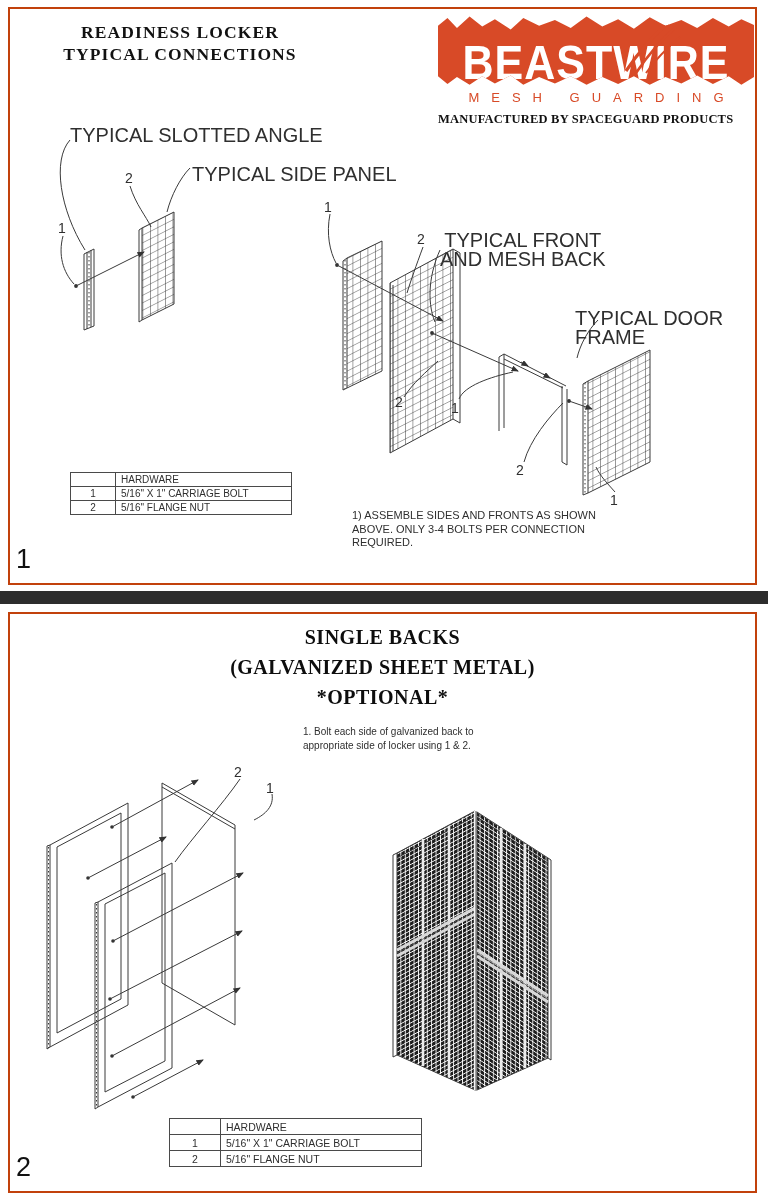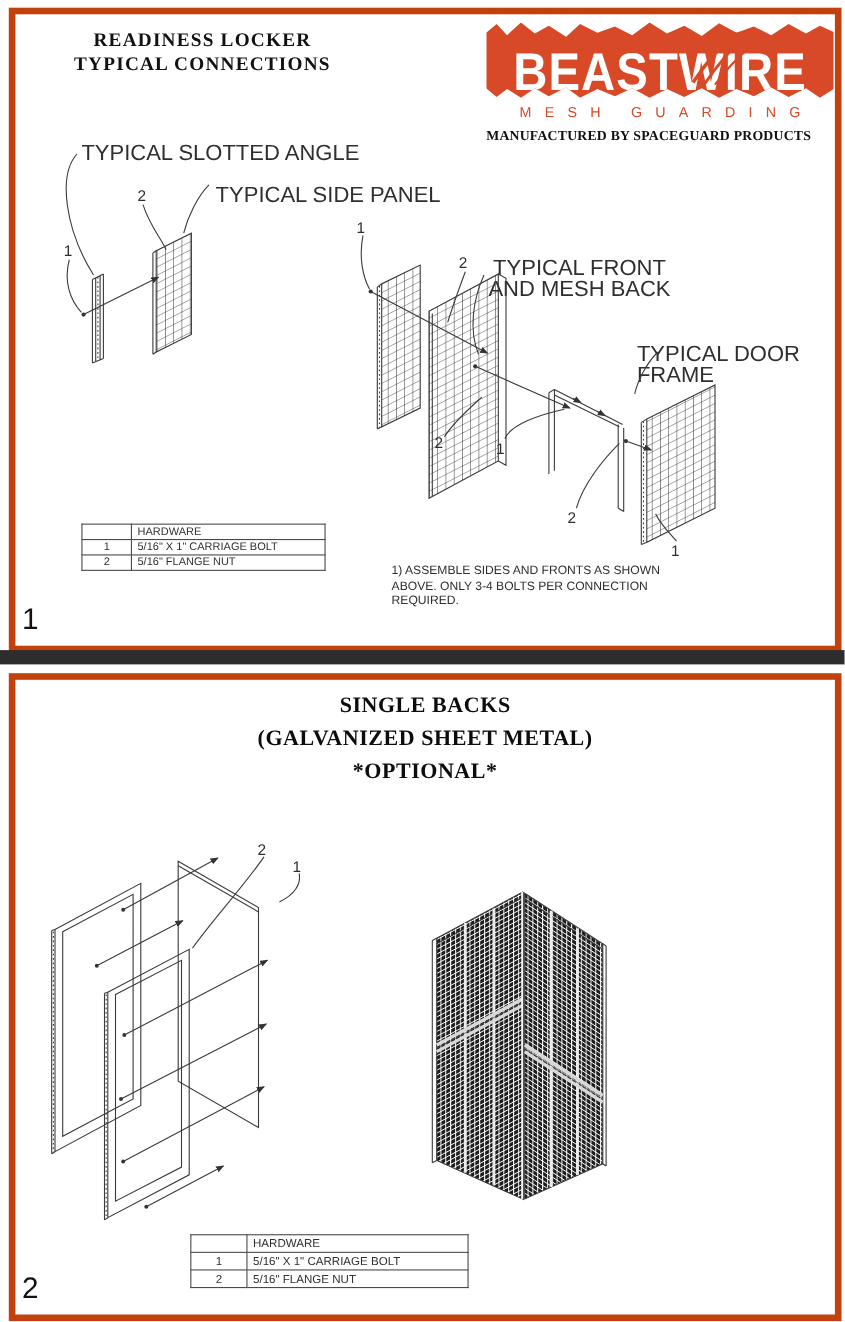--- a/index.html
+++ b/index.html
@@ -1,17 +1,17 @@
 <!DOCTYPE html>
 <html><head>
 <meta charset="utf-8">
 <style>
   html,body{margin:0;padding:0;background:#fff;}
   .page{position:relative;width:768px;height:1202px;background:#fff;font-family:"Liberation Sans",sans-serif;overflow:hidden;}
-  .panel{position:absolute;left:8px;width:745px;background:#fff;border:6px solid #c2410c;}
+  .panel{position:absolute;left:8px;width:745px;background:#fff;border:2px solid #c2410c;}
   .panel1{top:7px;height:574px;}
   .panel2{top:612px;height:577px;}
   .divider{position:absolute;left:0;top:591px;width:768px;height:13px;}
   .abs{position:absolute;}
   .p1-title{left:20px;top:12px;width:300px;text-align:center;font-family:"Liberation Serif",serif;font-weight:bold;font-size:17.5px;line-height:22px;letter-spacing:1.1px;color:#111;}
   .dlabel{font-size:20px;line-height:19px;color:#2f2f2f;white-space:nowrap;}
   .note1{left:342px;top:500px;width:250px;font-size:11px;line-height:13.5px;color:#2f2f2f;}
   .note2{left:293px;top:111px;width:230px;font-size:10px;line-height:13.5px;color:#2f2f2f;}
   .pagenum{font-size:27px;color:#111;}
   .pagenum.n1{left:6px;top:535px;}
@@ -101,20 +101,24 @@
 
   <div class="divider" style="background:#2d2d2d;"></div>
 
   <section class="panel panel2">
     <div class="abs p2-title">
       <div>SINGLE BACKS</div>
       <div>(GALVANIZED SHEET METAL)</div>
       <div>*OPTIONAL*</div>
     </div>
 
+    <div class="abs note2">
+      <div>1.  Bolt each side of galvanized back to</div>
+      <div>appropriate side of locker using 1 &amp; 2.</div>
+    </div>
 
     <table class="hw hw2">
       <tbody>
           <tr>
         <td class="c1"></td>
         <td class="c2">HARDWARE</td>
       </tr>
       <tr>
         <td class="c1">1</td>
         <td class="c2">5/16" X 1" CARRIAGE BOLT</td>

